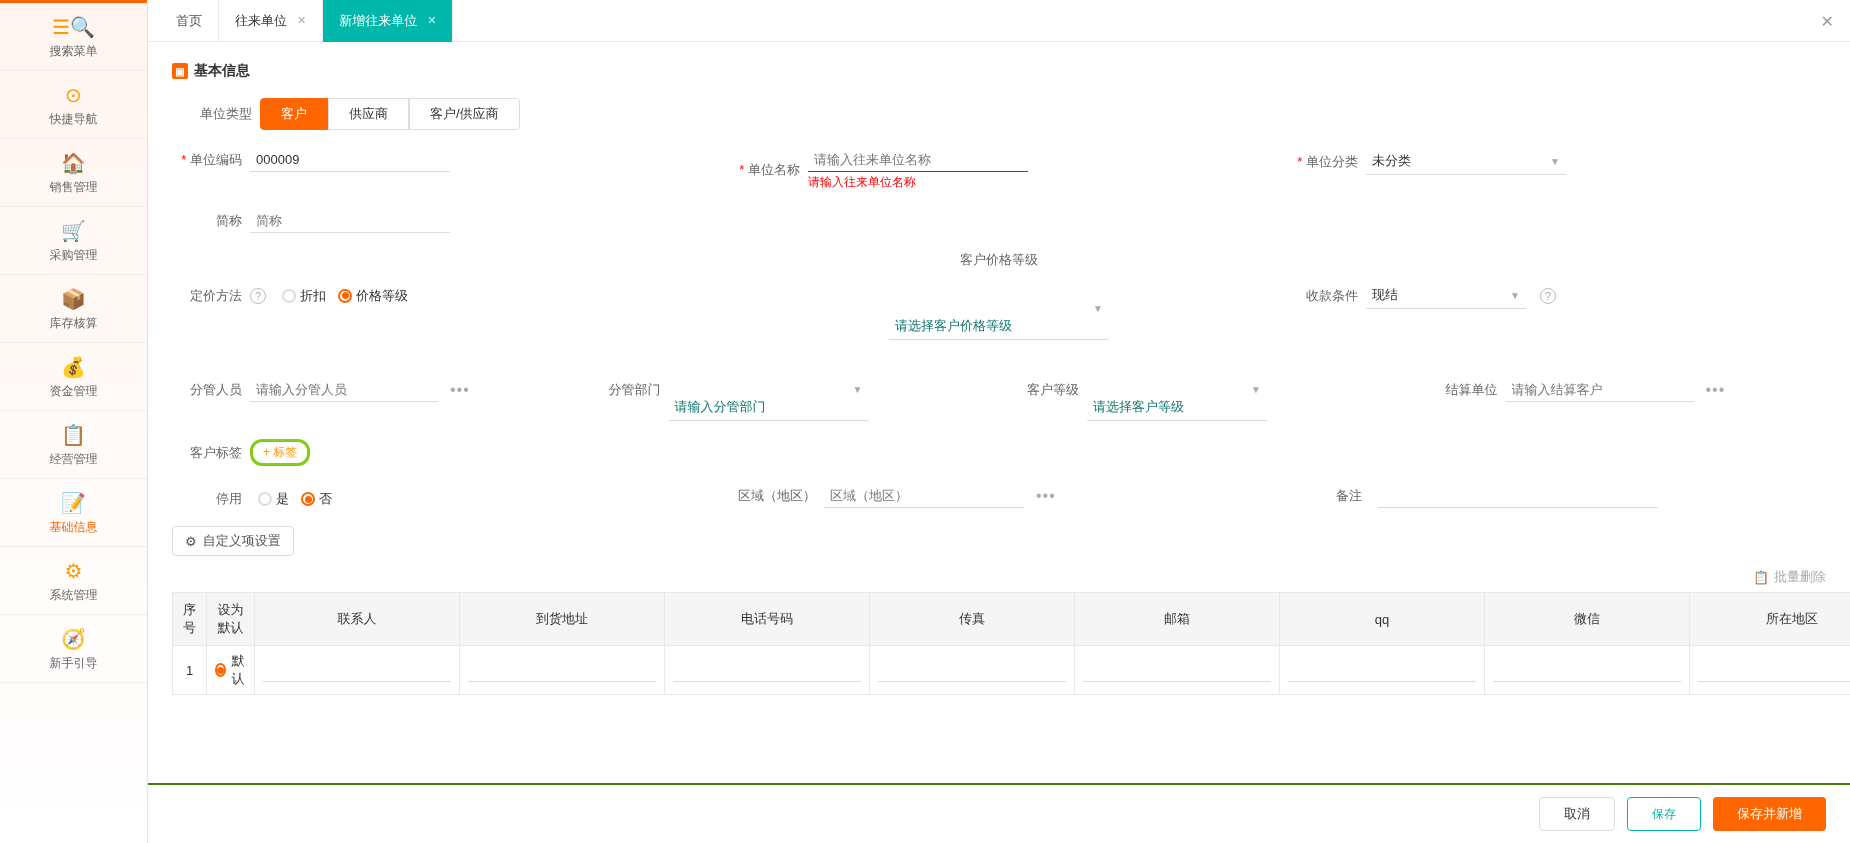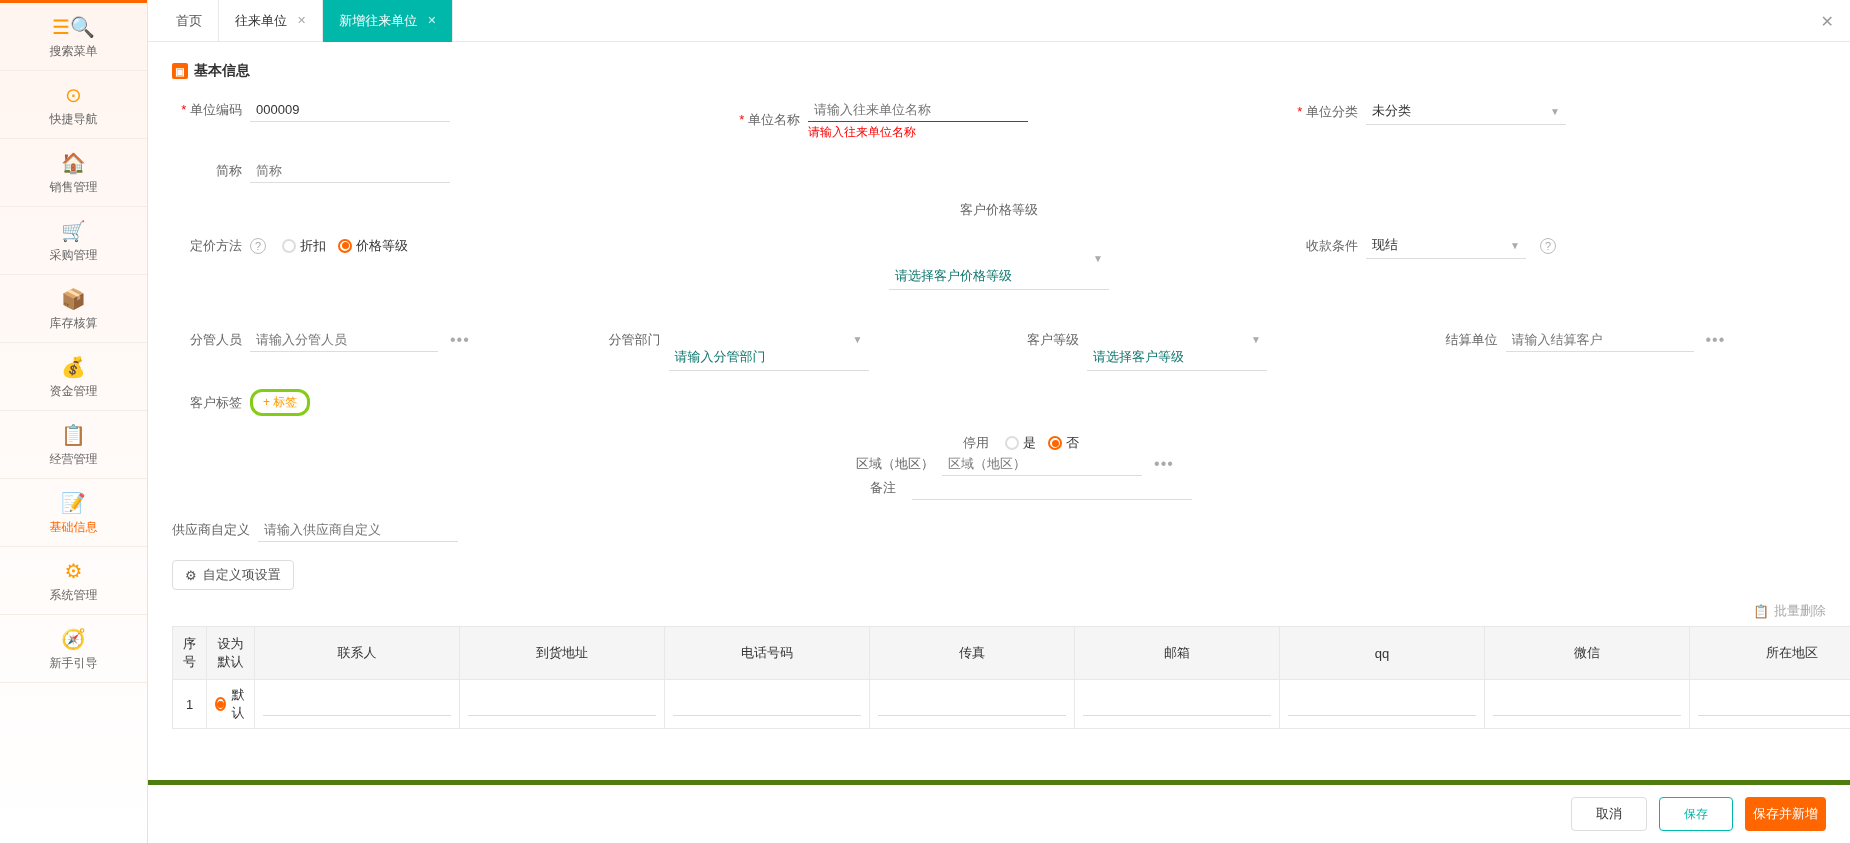--- a/index.html
+++ b/index.html
@@ -290,42 +290,42 @@
       cursor: pointer;
     }
 
     
     .form-footer {
       display: flex;
       justify-content: flex-end;
       gap: 12px;
       padding: 12px 24px;
       background: #fff;
-      border-top: 5px solid #4d7c0f;
+      border-top: 2px solid #4d7c0f;
     }
     .btn-cancel {
       padding: 7px 24px;
       border: 1px solid #ddd;
       background: #fff;
       border-radius: 4px;
       cursor: pointer;
       font-size: 13px;
       color: #333;
     }
     .btn-save {
       padding: 7px 24px;
       border: 1px solid #00b8a9;
       background: #fff;
       border-radius: 4px;
       cursor: pointer;
       font-size: 12px;
       color: #00b8a9;
     }
     .btn-save-new {
-      padding: 7px 8px;
+      padding: 7px 24px;
       border: none;
       background: #f60;
       border-radius: 4px;
       cursor: pointer;
       font-size: 13px;
       color: #fff;
     }
 
     .input-with-error {
       display: flex;
@@ -402,20 +402,28 @@
     <span class="tab-close-global">✕</span>
   </div>
 
   <div class="form-area">
 
     <div class="section-header">
       <span class="section-icon">▣</span>
       <span>基本信息</span>
     </div>
 
+    <div class="form-row" style="align-items:center; margin-bottom:18px;">
+      <span class="form-label" style="min-width:80px;">单位类型</span>
+      <div style="display:flex; margin-left:8px;">
+        <button class="unit-type-btn active">客户</button>
+        <button class="unit-type-btn">供应商</button>
+        <button class="unit-type-btn">客户/供应商</button>
+      </div>
+    </div>
 
     <div class="form-row">
       <div class="form-group">
         <span class="form-label required">单位编码</span>
         <input class="form-input" type="text" value="000009" style="min-width: 200px;">
       </div>
       <div class="form-group" style="margin-left:20px;">
         <span class="form-label required">单位名称</span>
         <div class="input-with-error">
           <input class="form-input error-border" type="text" placeholder="请输入往来单位名称" style="min-width: 220px;">
@@ -501,21 +509,21 @@
 
     <div class="form-row" style="align-items:center;">
       <div class="form-group">
         <span class="form-label">客户标签</span>
         <div class="tag-btn">
           <span>+ 标签</span>
         </div>
       </div>
     </div>
 
-    <div class="form-row" style="align-items:center;flex-direction:column;">
+    <div class="form-row" style="align-items:flex-end;">
       <div class="form-group">
         <span class="form-label">停用</span>
         <div class="radio-group" style="margin-left:8px;">
           <div class="radio-item">
             <div class="radio-circle"></div>
             <span>是</span>
           </div>
           <div class="radio-item">
             <div class="radio-circle checked">
               <div class="radio-dot"></div>
@@ -528,26 +536,20 @@
         <span class="form-label">区域（地区）</span>
         <input class="form-input" type="text" placeholder="区域（地区）" style="min-width: 200px;">
         <span class="form-dots">•••</span>
       </div>
       <div class="form-group" style="margin-left:20px;gap:16px;">
         <span class="form-label">备注</span>
         <input class="form-input" type="text" style="min-width: 280px;">
       </div>
     </div>
 
-    <div class="form-row" style="align-items:center;">
-      <div class="form-group">
-        <span class="form-label">供应商自定义</span>
-        <input class="form-input" type="text" placeholder="请输入供应商自定义" style="min-width: 200px;">
-      </div>
-    </div>
 
     <button class="custom-settings-btn">
       <span>⚙</span>
       <span>自定义项设置</span>
     </button>
 
     <div class="batch-delete">
       <span>📋</span>
       <span>批量删除</span>
     </div>

